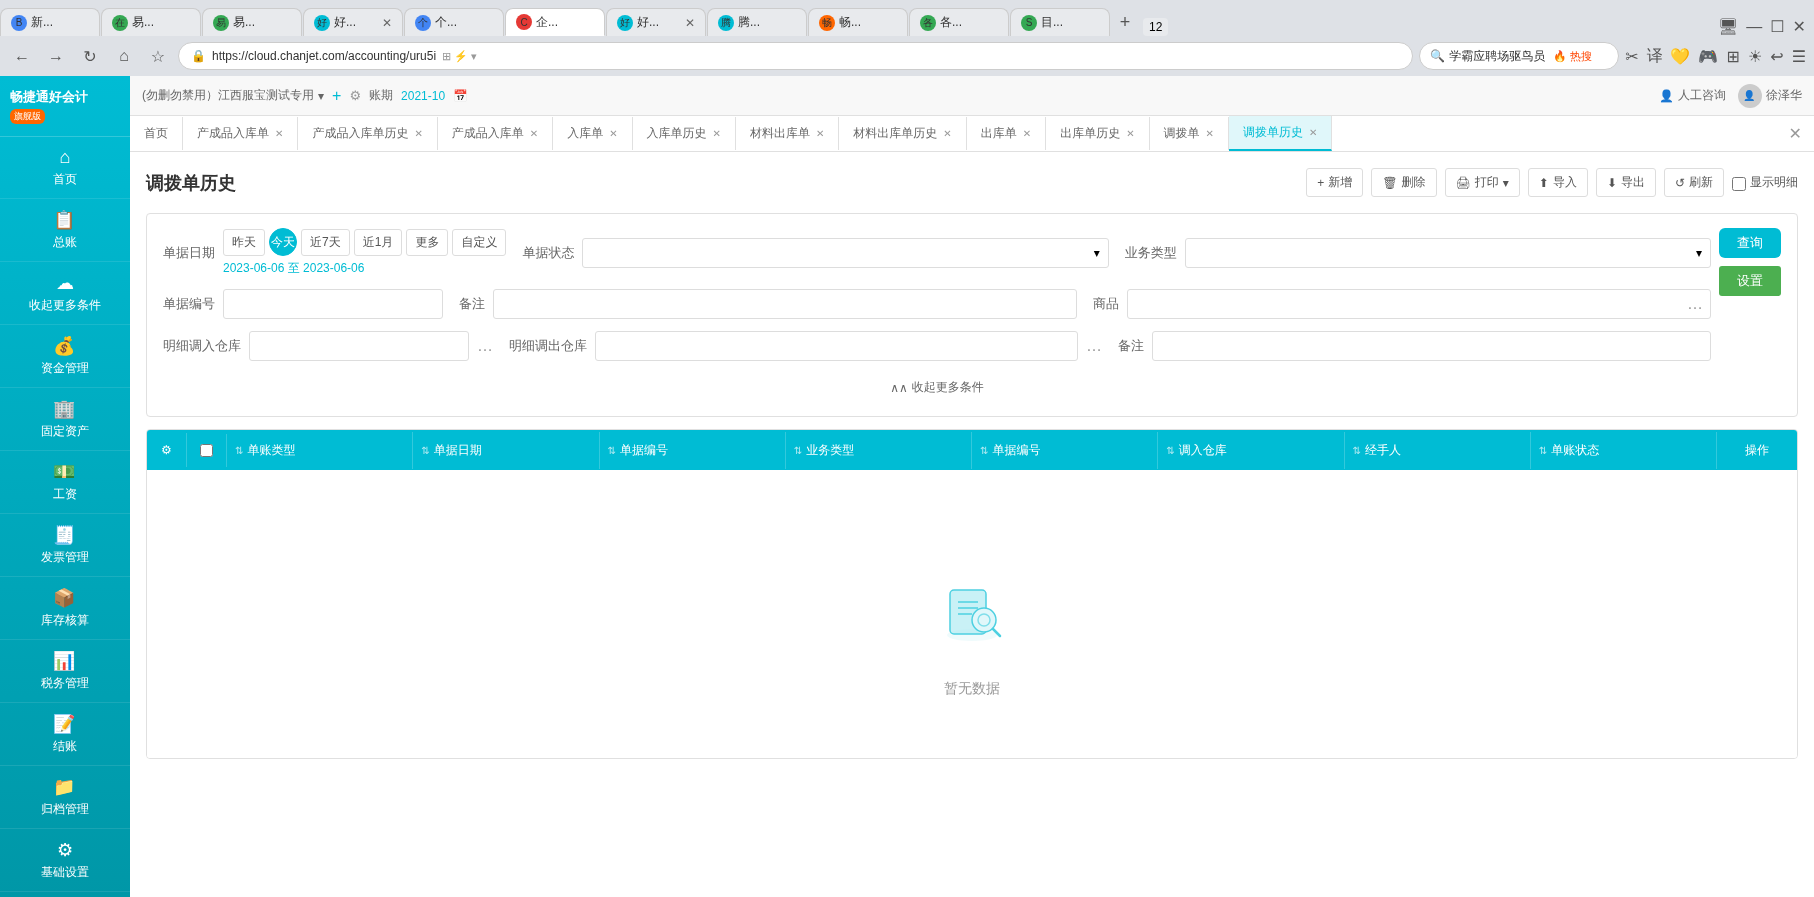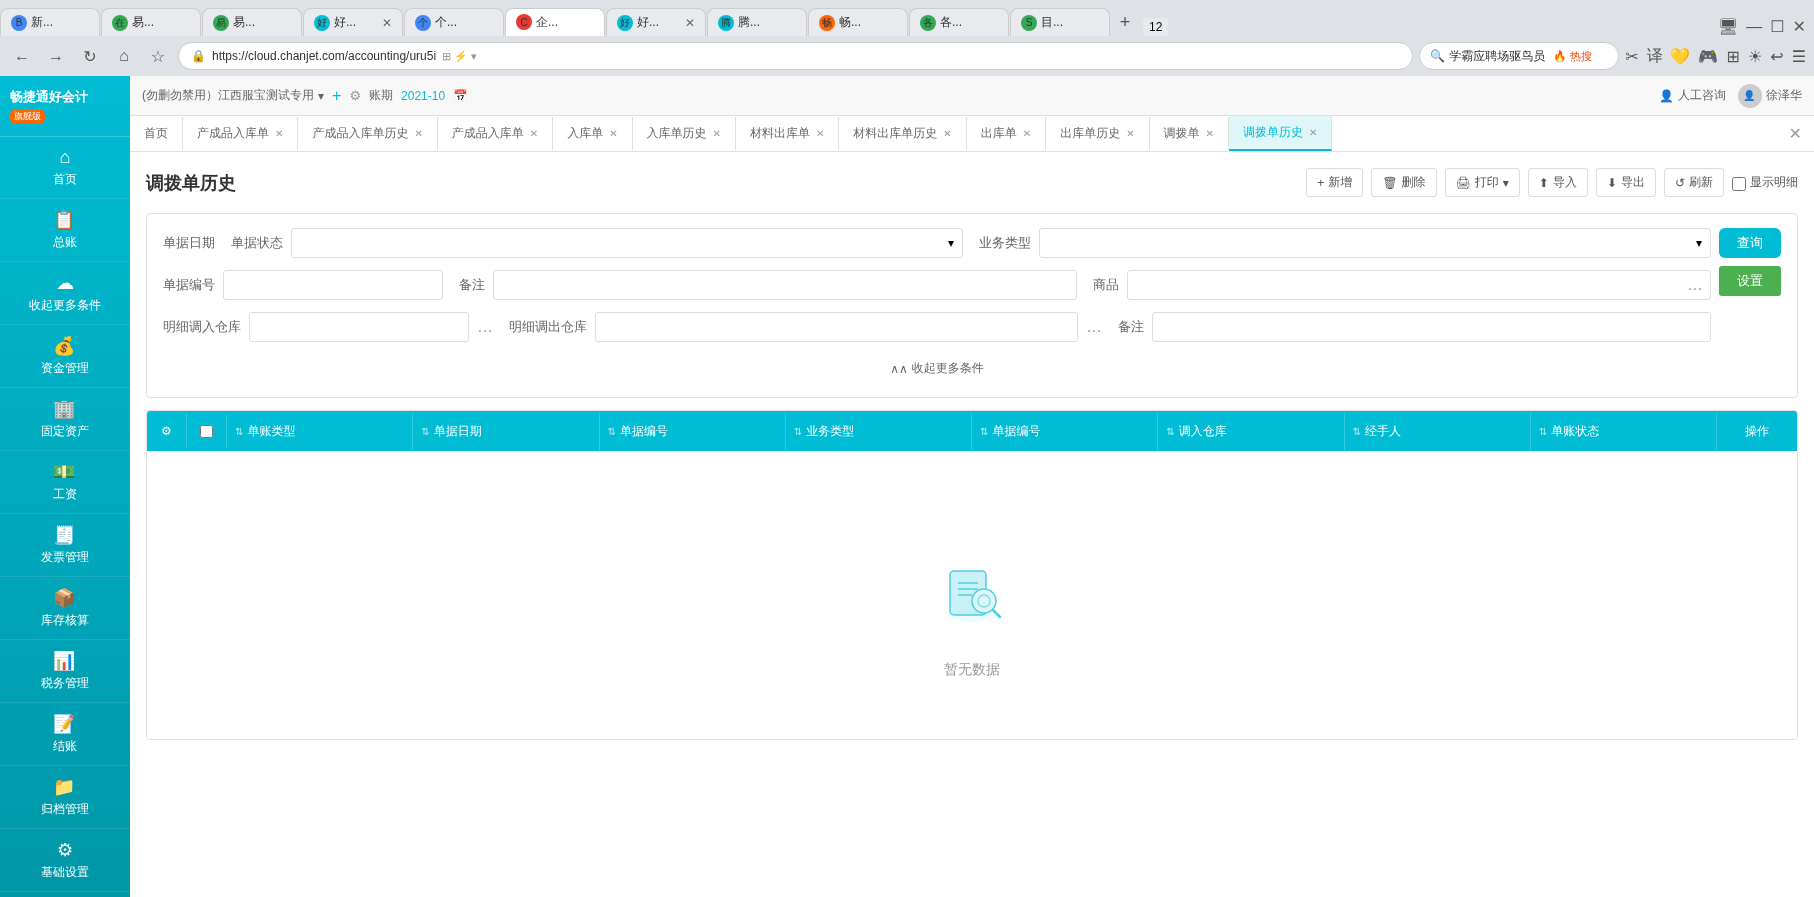--- a/index.html
+++ b/index.html
@@ -371,20 +371,31 @@
         </div>
       </div>
 
       <div class="filter-area">
         <div class="filter-and-btns">
           <div class="filter-main">
 
             <div class="filter-row">
               <div class="filter-item">
                 <span class="filter-label">单据日期</span>
+                <div class="date-filter-group">
+                  <div class="date-btn-group">
+                    <button class="date-btn">昨天</button>
+                    <button class="date-btn active">今天</button>
+                    <button class="date-btn">近7天</button>
+                    <button class="date-btn">近1月</button>
+                    <button class="date-btn">更多</button>
+                    <button class="date-btn">自定义</button>
+                  </div>
+                  <div class="date-range-text">2023-06-06 至 2023-06-06</div>
+                </div>
               </div>
               <div class="filter-item" style="flex:1;">
                 <span class="filter-label">单据状态</span>
                 <div class="filter-select" style="flex:1;">
                   <span></span>
                   <span>▾</span>
                 </div>
               </div>
               <div class="filter-item" style="flex:1;">
                 <span class="filter-label">业务类型</span>

